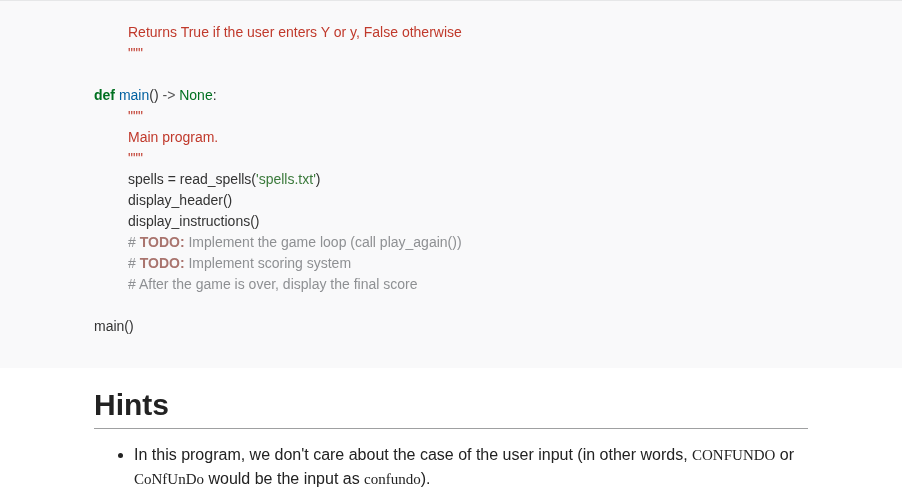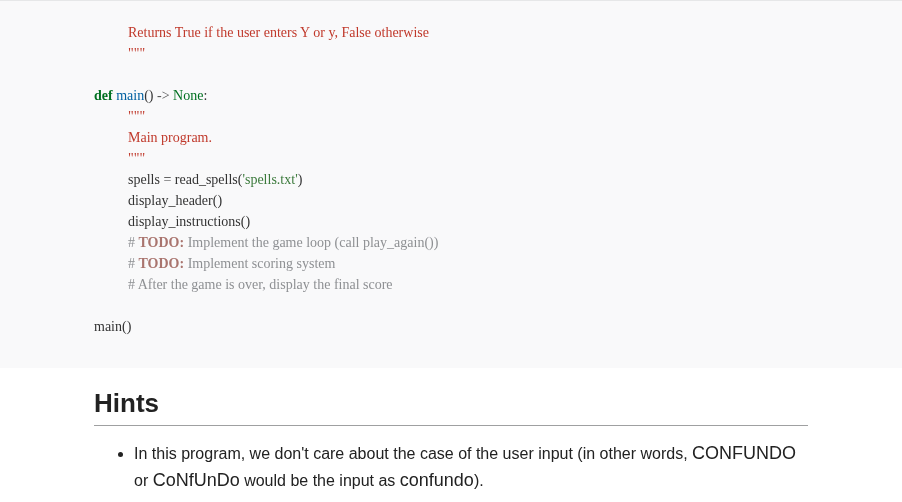--- a/index.html
+++ b/index.html
@@ -9,21 +9,21 @@
     font-family: Arial, Helvetica, sans-serif;
     background: #fff;
     width: 902px;
   }
   .page {
     width: 902px;
     border-top: 1px solid #e6e7e8;
   }
   .code-block {
     background: #f9f9fa;
-    font-family: Liberation Serif, serif;
+    font-family: Liberation Sans, sans-serif;
     font-size: 14px;
     line-height: 1.5;
     padding: 0 0 10px 0;
     white-space: pre;
     color: #333;
     overflow: hidden;
   }
   .code-block .indent1 { margin-left: 94px; }
   .code-block .indent2 { margin-left: 128px; }
   .tok-docstring { color: #c0392b; }
@@ -33,41 +33,41 @@
   .tok-string    { color: #3b7a3b; }
   .tok-comment   { color: #8e9093; font-style: normal; }
   .tok-todo      { color: #a9746e; font-weight: bold; }
   .tok-op        { color: #555; }
 
   .content {
     padding: 0 94px 20px 94px;
   }
   h2.hints {
     font-family: Arial, Helvetica, sans-serif;
-    font-size: 26px;
+    font-size: 30px;
     font-weight: bold;
     color: #222;
     margin: 20px 0 6px 0;
   }
   .rule {
     border: none;
     border-top: 1px solid #9fa0a1;
     margin: 0 0 14px 0;
   }
   ul.hint-list {
     margin: 0;
     padding-left: 40px;
     font-size: 16px;
     color: #222;
     line-height: 1.5;
   }
   ul.hint-list li { margin-bottom: 6px; }
   .mono {
-    font-family: Liberation Sans, sans-serif;
-    font-size: 18px;
+    font-family: Liberation Serif, serif;
+    font-size: 15px;
     text-align: right;
   }
 </style>
 </head>
 <body>
 
 <div class="page">
 
   <div class="code-block">
 <span class="indent2"><span class="tok-docstring">Returns True if the user enters Y or y, False otherwise</span></span>

